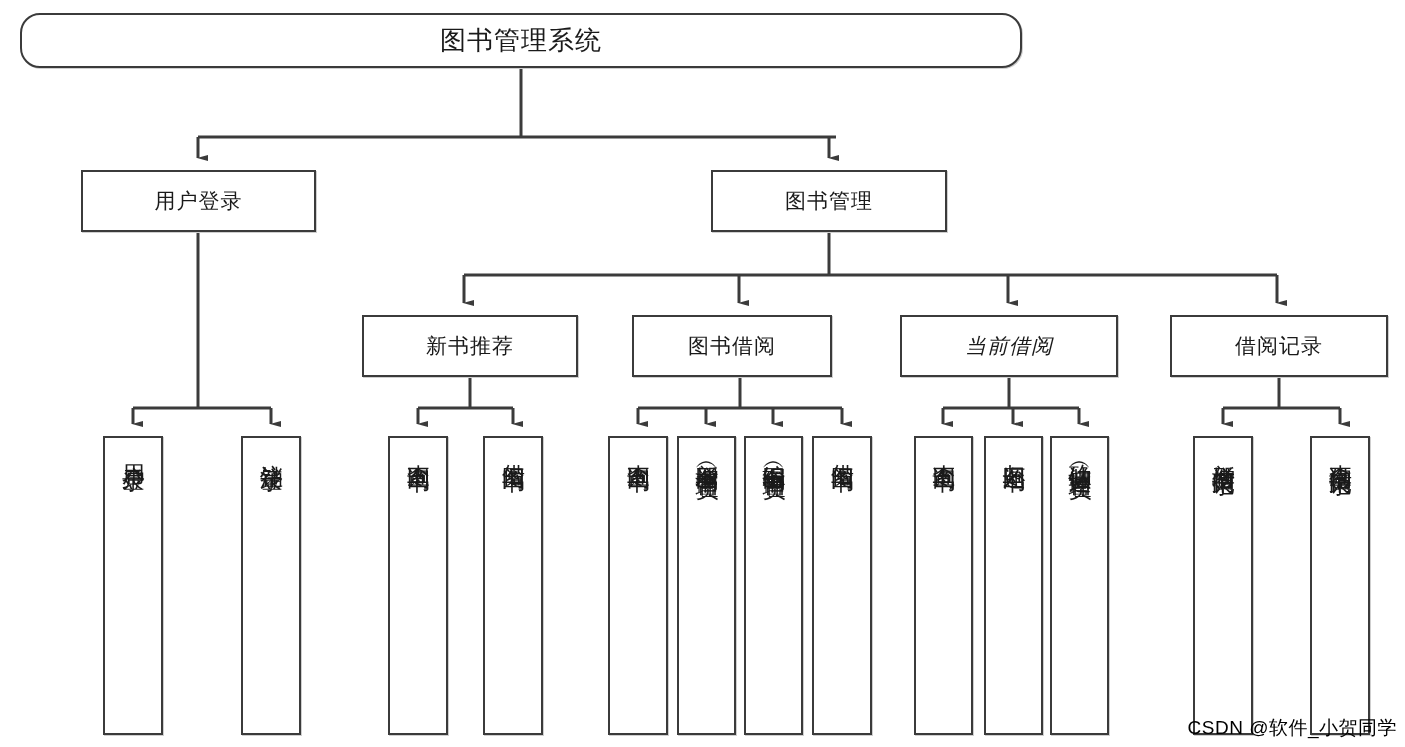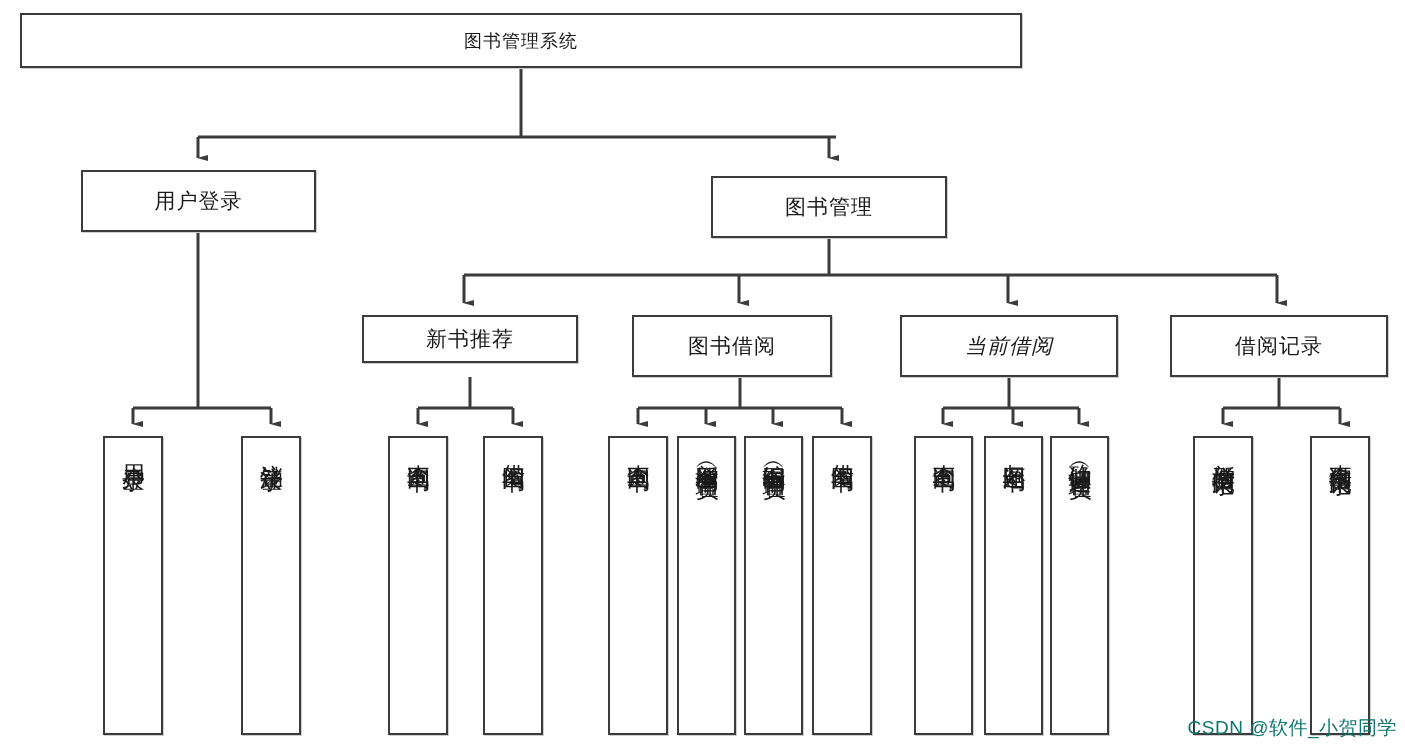--- a/index.html
+++ b/index.html
@@ -16,41 +16,41 @@
     box-sizing:border-box;
     background:#ffffff;
     border:2px solid #3b3b3b;
     box-shadow:1px 1px 0 0 #cfcfcf;
     display:flex;
     align-items:center;
     justify-content:center;
     color:#1a1a1a;
   }
   .node.horiz{font-size:21px;letter-spacing:1px;}
-  .node.root{font-size:18px;letter-spacing:1px;}
+  .node.root{font-size:26px;letter-spacing:1px;border-radius:20px;}
   .node.leaf{
     align-items:flex-start;
     justify-content:center;
     padding-top:8px;
   }
   .vtext{
     writing-mode:vertical-rl;
     text-orientation:upright;
     font-size:23px;
     line-height:1.12;
     letter-spacing:2px;
     white-space:nowrap;
     color:#1a1a1a;
   }
   .watermark{
     position:absolute;
     right:8px;
     bottom:6px;
     font-size:19px;
-    color:#0f766e;
+    color:#000000;
     letter-spacing:0.5px;
     user-select:none;
     white-space:nowrap;
   }
 </style>
 </head>
 <body>
 
 <div id="diagram-root">
 
@@ -105,26 +105,26 @@
   </svg>
 
   <div class="node root horiz" style="left: 20px; top: 13px; width: 1002px; height: 55px;">
     <span>图书管理系统</span>
   </div>
 
   <div id="level1-layer">
       <div class="node horiz" style="left: 81px; top: 170px; width: 235px; height: 62px;">
         <span>用户登录</span>
       </div>
-      <div class="node horiz" style="left: 711px; top: 170px; width: 236px; height: 62px; margin-top: 6px;">
+      <div class="node horiz" style="left: 711px; top: 170px; width: 236px; height: 62px;">
         <span>图书管理</span>
       </div>
     </div>
   <div id="level2-layer">
-      <div class="node horiz" style="left: 362px; top: 315px; width: 216px; height: 48px;">
+      <div class="node horiz" style="left: 362px; top: 315px; width: 216px; height: 62px;">
         <span>新书推荐</span>
       </div>
       <div class="node horiz" style="left: 632px; top: 315px; width: 200px; height: 62px;">
         <span>图书借阅</span>
       </div>
       <div class="node horiz" style="left: 900px; top: 315px; width: 218px; height: 62px; font-style: italic;">
         <span>当前借阅</span>
       </div>
       <div class="node horiz" style="left: 1170px; top: 315px; width: 218px; height: 62px;">
         <span>借阅记录</span>

